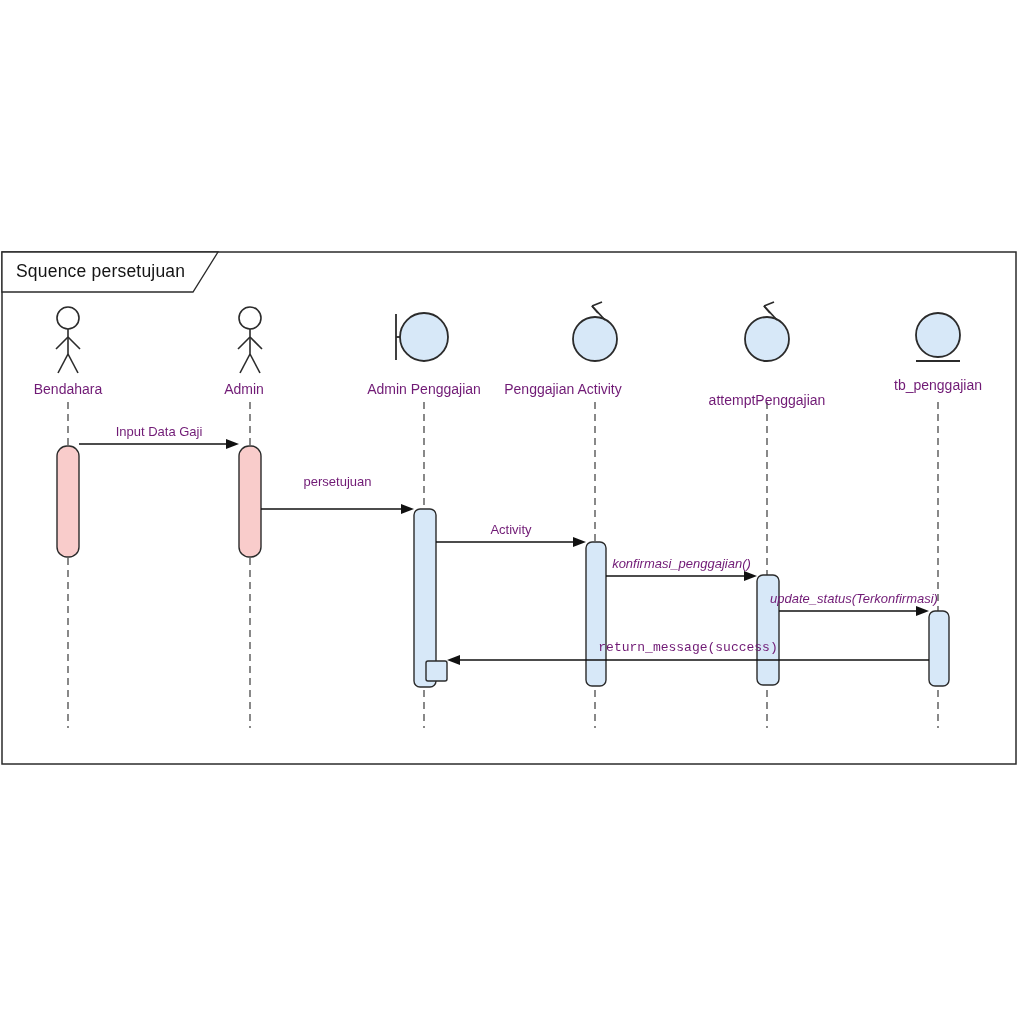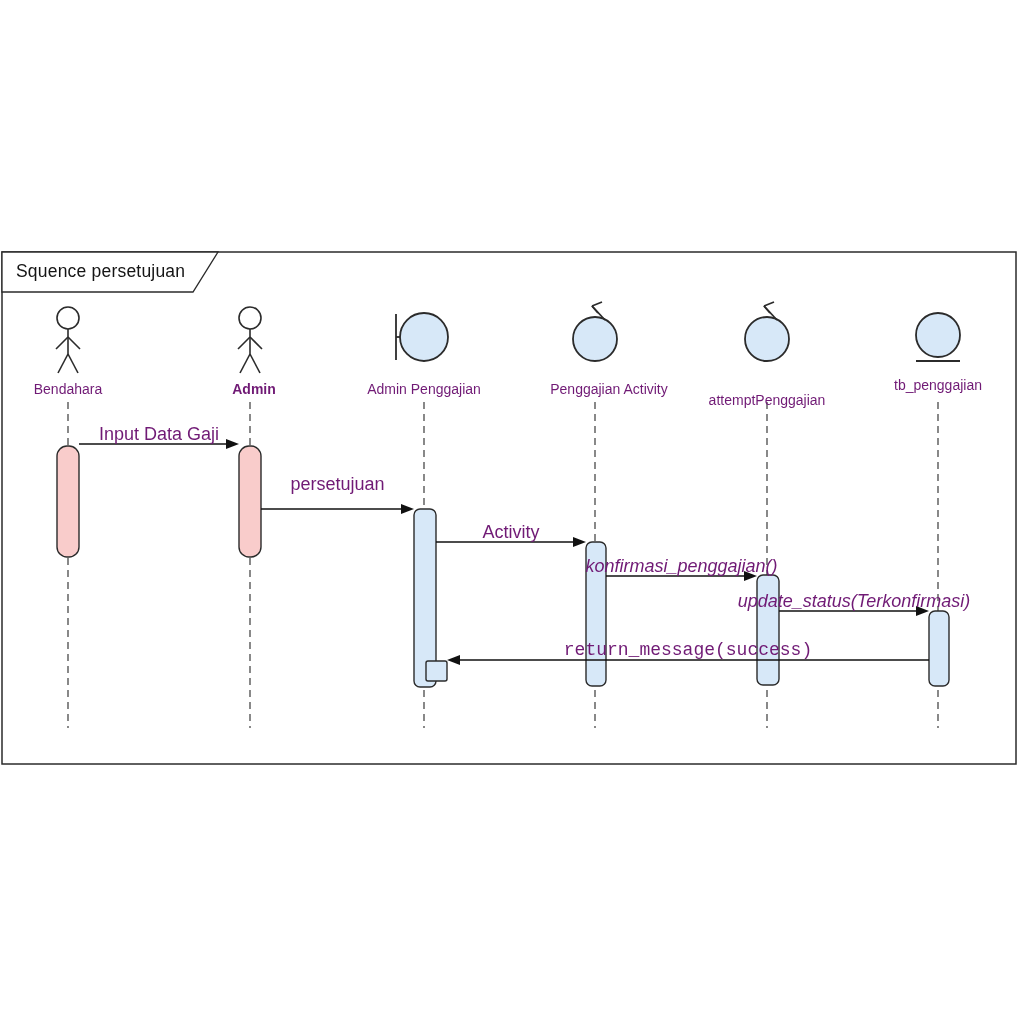--- a/index.html
+++ b/index.html
@@ -1,21 +1,21 @@
 <!DOCTYPE html>
 <html><head>
 <meta charset="utf-8">
 <style>
   html,body{margin:0;padding:0;background:#ffffff;}
   .canvas{position:relative;width:1024px;height:1024px;background:#ffffff;
           font-family:"Liberation Sans",sans-serif;overflow:hidden;}
   #dsvg{position:absolute;left:0;top:0;}
   #labels div{position:absolute;transform:translateX(-50%);white-space:nowrap;color:#701a75;}
   #labels .plabel{font-size:14px;}
-  #labels .mlabel{font-size:18px;text-align:center;}
+  #labels .mlabel{font-size:13px;text-align:center;}
   .frame-title{position:absolute;left:16px;top:261px;font-size:17.5px;color:#141414;
                letter-spacing:0.2px;}
 </style>
 </head>
 <body>
 
 <div class="canvas">
   <svg id="dsvg" width="1024" height="1024">
       <g>
         <rect x="2" y="252" width="1014" height="512" fill="none" stroke="#2b2b2b" stroke-width="1.5"></rect>
@@ -123,20 +123,20 @@
       </g>
     </svg>
   <div id="labels">
       <div class="mlabel" style="left: 159px; top: 424px;">Input Data Gaji</div>
       <div class="mlabel" style="left: 337.5px; top: 474px;">persetujuan</div>
       <div class="mlabel" style="left: 511px; top: 522px;">Activity</div>
       <div class="mlabel" style="left: 681.5px; top: 556px; font-style: italic;">konfirmasi_penggajian()</div>
       <div class="mlabel" style="left: 854px; top: 591px; font-style: italic;">update_status(Terkonfirmasi)</div>
       <div class="mlabel" style="left: 688px; top: 640px; font-family: Liberation Mono, monospace;">return_message(success)</div>
       <div class="plabel" style="left: 68px; top: 381px;">Bendahara</div>
-      <div class="plabel" style="left: 254px; top: 381px; font-weight: bold;">Admin</div>
+      <div class="plabel" style="left: 244px; top: 381px;">Admin</div>
       <div class="plabel" style="left: 424px; top: 381px;">Admin Penggajian</div>
-      <div class="plabel" style="left: 609px; top: 381px;">Penggajian Activity</div>
+      <div class="plabel" style="left: 563px; top: 381px;">Penggajian Activity</div>
       <div class="plabel" style="left: 767px; top: 392px;">attemptPenggajian</div>
       <div class="plabel" style="left: 938px; top: 377px;">tb_penggajian</div>
     </div>
   <div class="frame-title">Squence persetujuan</div>
 </div>
 
 </body></html>

